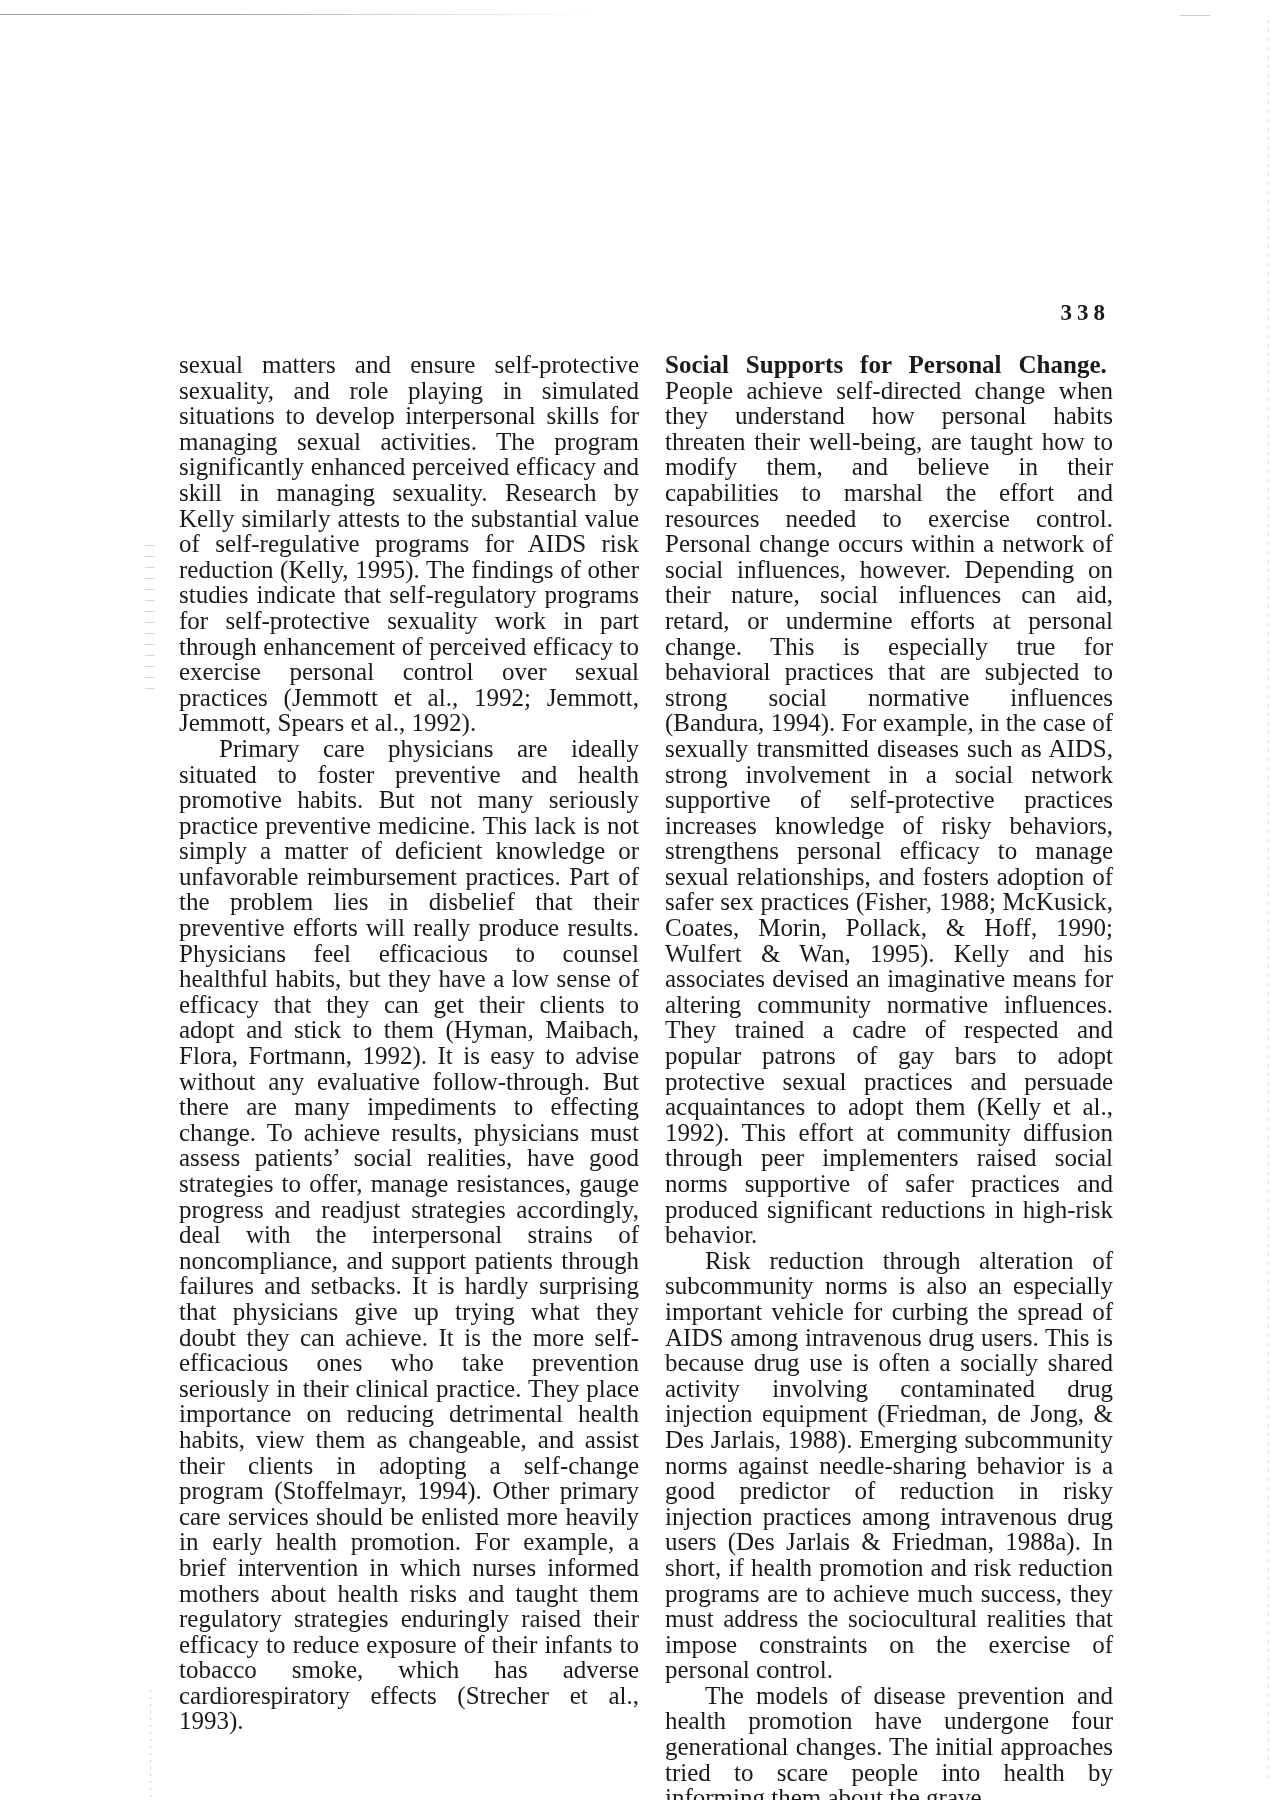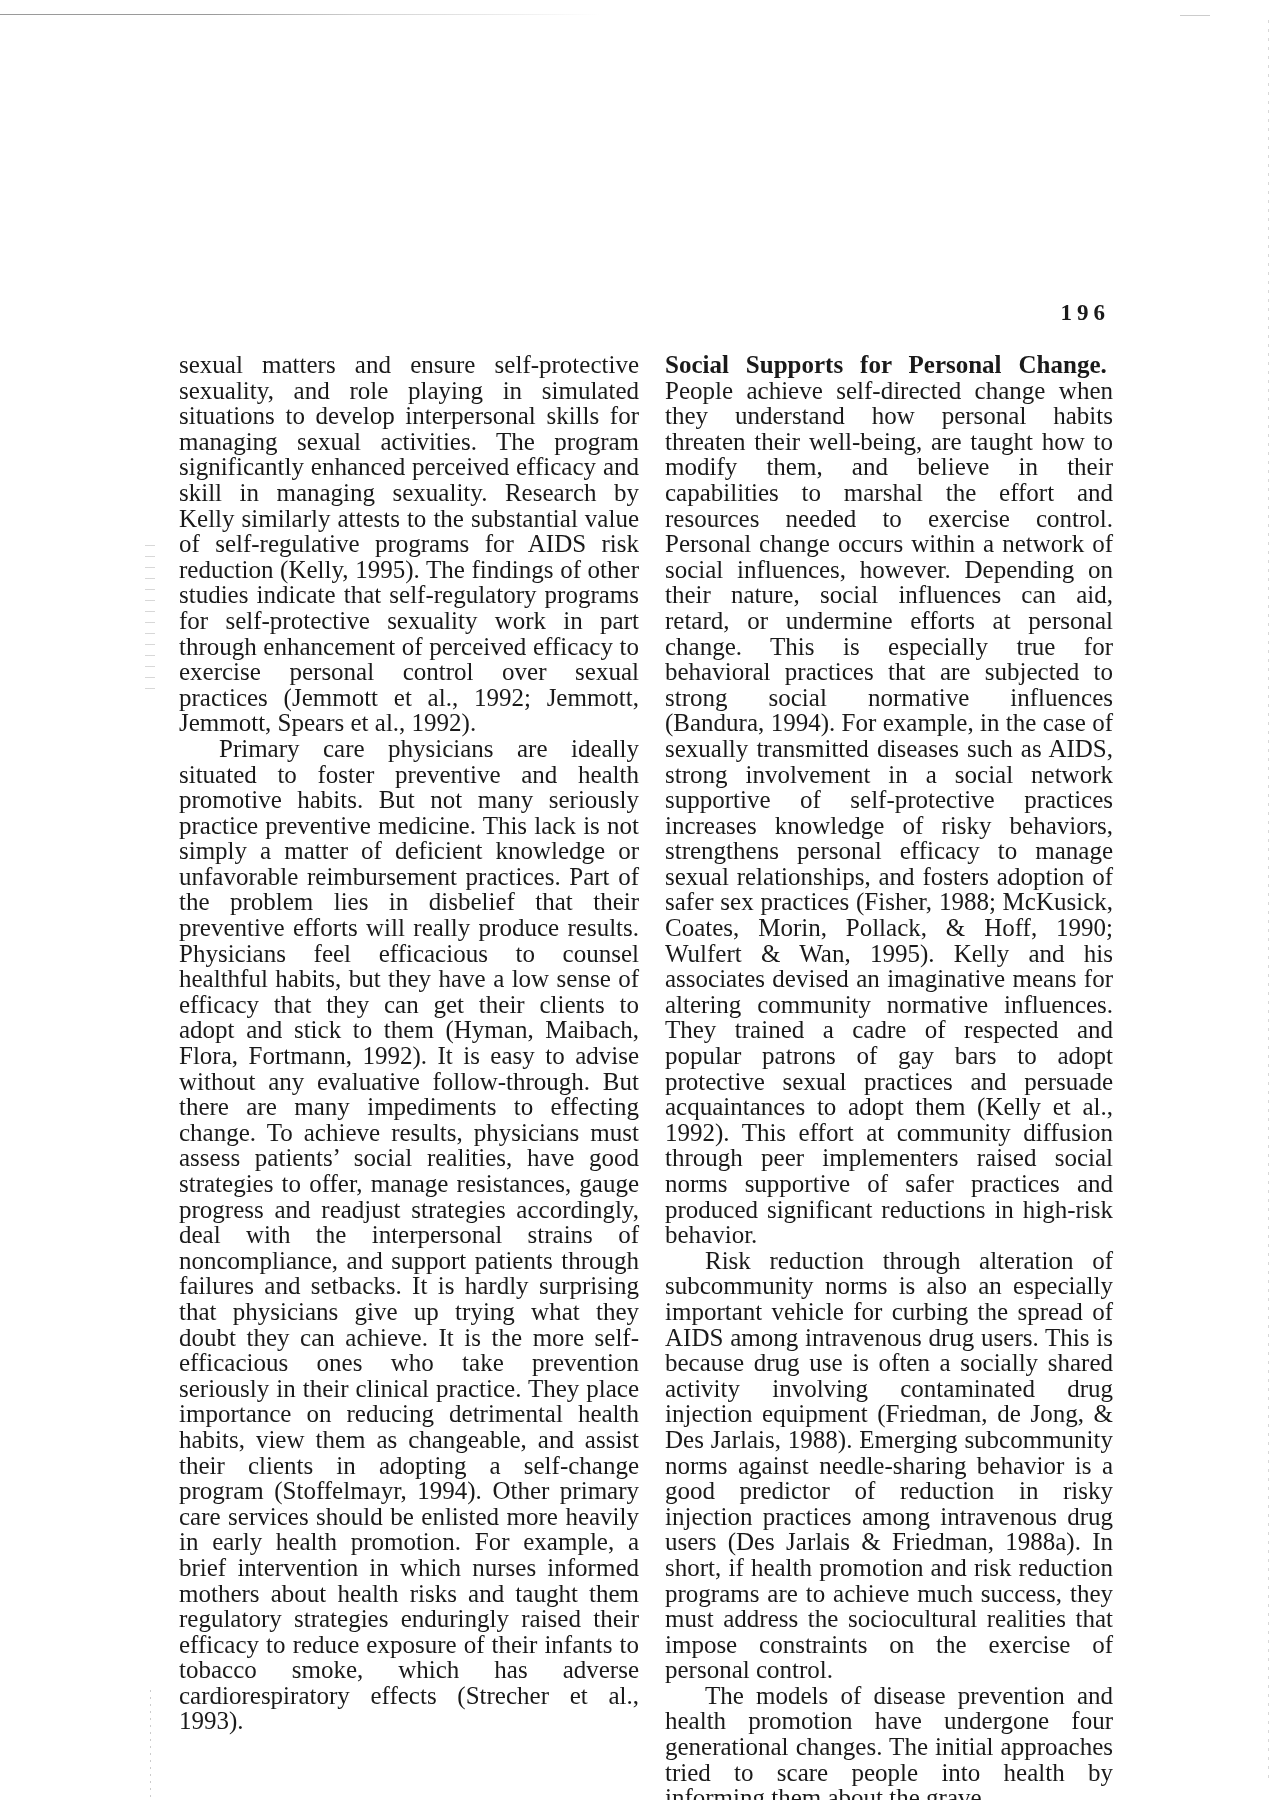--- a/index.html
+++ b/index.html
@@ -104,21 +104,21 @@
 </head>
 <body>
 
 <div class="scan-edge-top"></div>
 <div class="scan-edge-top2"></div>
 <div class="scan-edge-right"></div>
 <div class="scan-specks"></div>
 <div class="scan-specks2"></div>
 
 <header class="running-head">
-  <span class="page-number">196</span>
+  <span class="page-number">338</span>
 </header>
 
 <section class="column col-left">
   <p>sexual matters and ensure self-protective sexuality, and role playing in simulated situations to develop interpersonal skills for managing sexual activities. The program significantly enhanced perceived efficacy and skill in managing sexuality. Research by Kelly similarly attests to the substantial value of self-regulative programs for AIDS risk reduction (Kelly, 1995). The findings of other studies indicate that self-regulatory programs for self-protective sexuality work in part through enhancement of perceived efficacy to exercise personal control over sexual practices (Jemmott et al., 1992; Jemmott, Jemmott, Spears et al., 1992).</p>
   <p class="indent">Primary care physicians are ideally situated to foster preventive and health promotive habits. But not many seriously practice preventive medicine. This lack is not simply a matter of deficient knowledge or unfavorable reimbursement practices. Part of the problem lies in disbelief that their preventive efforts will really produce results. Physicians feel efficacious to counsel healthful habits, but they have a low sense of efficacy that they can get their clients to adopt and stick to them (Hyman, Maibach, Flora, Fortmann, 1992). It is easy to advise without any evaluative follow-through. But there are many impediments to effecting change. To achieve results, physicians must assess patients’ social realities, have good strategies to offer, manage resistances, gauge progress and readjust strategies accordingly, deal with the interpersonal strains of noncompliance, and support patients through failures and setbacks. It is hardly surprising that physicians give up trying what they doubt they can achieve. It is the more self-efficacious ones who take prevention seriously in their clinical practice. They place importance on reducing detrimental health habits, view them as changeable, and assist their clients in adopting a self-change program (Stoffelmayr, 1994). Other primary care services should be enlisted more heavily in early health promotion. For example, a brief intervention in which nurses informed mothers about health risks and taught them regulatory strategies enduringly raised their efficacy to reduce exposure of their infants to tobacco smoke, which has adverse cardiorespiratory effects (Strecher et al., 1993).</p>
 </section>
 
 <section class="column col-right">
   <p><span class="run-in-heading">Social Supports for Personal Change.</span>&nbsp; <span>People achieve self-directed change when they understand how personal habits threaten their well-being, are taught how to modify them, and believe in their capabilities to marshal the effort and resources needed to exercise control. Personal change occurs within a network of social influences, however. Depending on their nature, social influences can aid, retard, or undermine efforts at personal change. This is especially true for behavioral practices that are subjected to strong social normative influences (Bandura, 1994). For example, in the case of sexually transmitted diseases such as AIDS, strong involvement in a social network supportive of self-protective practices increases knowledge of risky behaviors, strengthens personal efficacy to manage sexual relationships, and fosters adoption of safer sex practices (Fisher, 1988; McKusick, Coates, Morin, Pollack, &amp; Hoff, 1990; Wulfert &amp; Wan, 1995). Kelly and his associates devised an imaginative means for altering community normative influences. They trained a cadre of respected and popular patrons of gay bars to adopt protective sexual practices and persuade acquaintances to adopt them (Kelly et al., 1992). This effort at community diffusion through peer implementers raised social norms supportive of safer practices and produced significant reductions in high-risk behavior.</span></p>
   <p class="indent">Risk reduction through alteration of subcommunity norms is also an especially important vehicle for curbing the spread of AIDS among intravenous drug users. This is because drug use is often a socially shared activity involving contaminated drug injection equipment (Friedman, de Jong, &amp; Des Jarlais, 1988). Emerging subcommunity norms against needle-sharing behavior is a good predictor of reduction in risky injection practices among intravenous drug users (Des Jarlais &amp; Friedman, 1988a). In short, if health promotion and risk reduction programs are to achieve much success, they must address the sociocultural realities that impose constraints on the exercise of personal control.</p>

